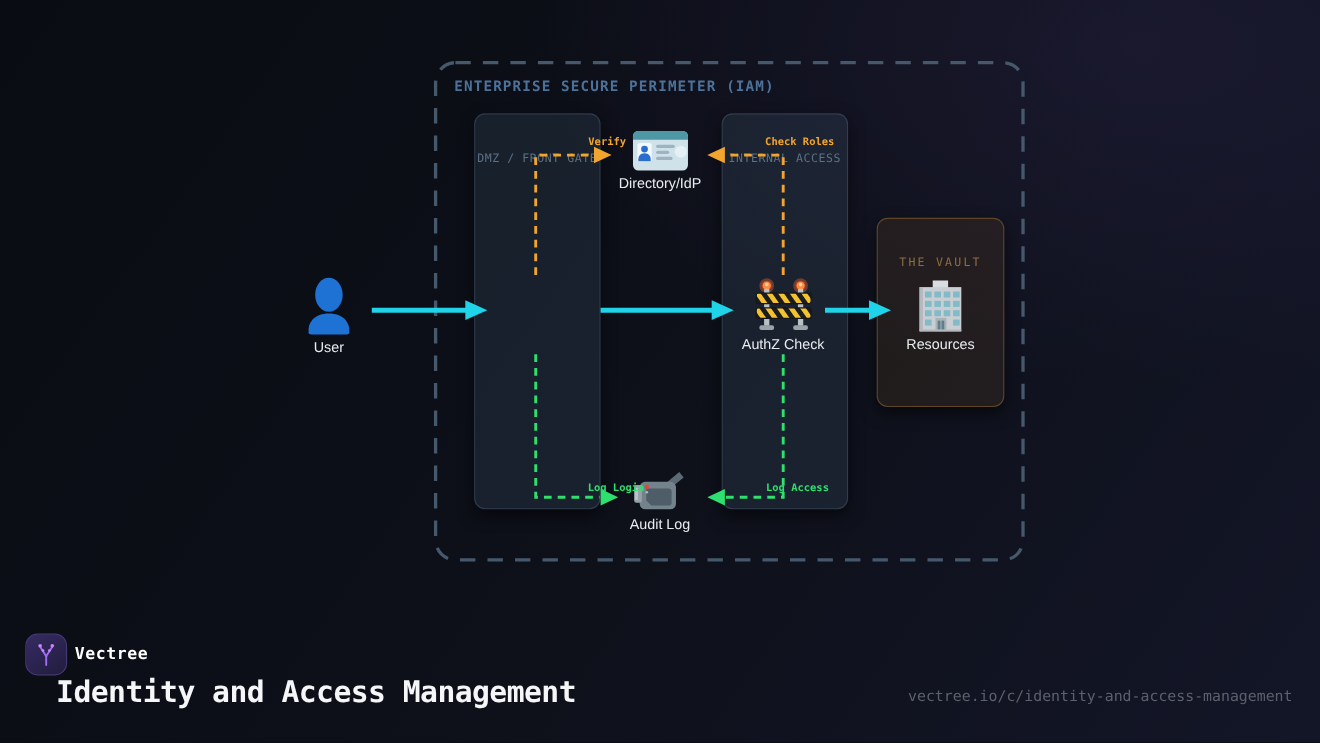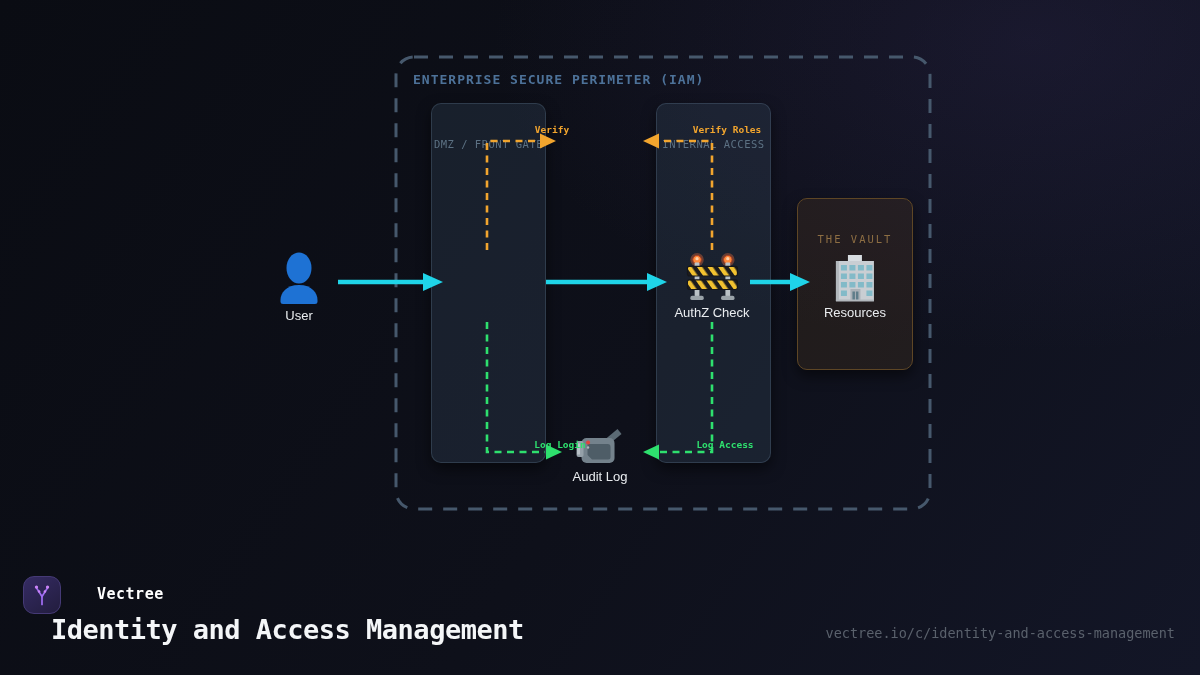--- a/index.html
+++ b/index.html
@@ -57,21 +57,20 @@
   .perimeter-rect{fill:none;stroke:var(--perimeter-border,#46586c);stroke-width:3;stroke-dasharray:14 11;}
   .footer-logo{
     position:absolute;left:23px;top:576px;width:36px;height:36px;border-radius:11px;
     background:linear-gradient(145deg,#352b63,#221d3e);border:1px solid #453a76;
     display:flex;align-items:center;justify-content:center;z-index:6;
   }
   .footer-brand{
     position:absolute;left:68px;top:585px;z-index:6;
     font:bold 15px "DejaVu Sans Mono",monospace;letter-spacing:0.5px;
     color:#ffffff;
-    margin-left:29px;
   }
   .footer-title{
     position:absolute;left:24px;top:614px;z-index:6;
     font:bold 27px "DejaVu Sans Mono",monospace;letter-spacing:-0.5px;
     color:var(--title,#f4f6f8);white-space:nowrap;margin-left:27px;
   }
   .footer-url{
     position:absolute;right:25px;top:625px;z-index:6;
     font:13.5px "DejaVu Sans Mono",monospace;
     color:var(--url,#5a616c);white-space:nowrap;
@@ -123,33 +122,51 @@
       <polyline class="dash green" points="487,322 487,452 545,452"></polyline>
       <polygon class="head green" points="562,452 546,444.5 546,459.5"></polygon>
     </g>
     <g>
       <polyline class="dash green" points="712,322 712,452 660,452"></polyline>
       <polygon class="head green" points="643,452 659,444.5 659,459.5"></polygon>
     </g>
   </svg>
 
   <span class="edge-label orange" style="left:536px;top:129px">Verify</span>
-  <span class="edge-label orange" style="left:711px;top:129px">Verify Roles</span>
+  <span class="edge-label orange" style="left:711px;top:129px">Check Roles</span>
   <span class="edge-label green" style="left:544px;top:444px">Log Login</span>
   <span class="edge-label green" style="left:709px;top:444px">Log Access</span>
 
   <div class="node" style="left:299px;top:251px">
     <svg width="46" height="54" viewBox="0 0 44 54">
       <ellipse cx="22" cy="17" rx="12.5" ry="15.5" fill="#1e72d4"></ellipse>
       <path d="M22 34 C 9 34 3.5 42 3.5 49 L3.5 51 Q3.5 53 6 53 L38 53 Q40.5 53 40.5 51 L40.5 49 C40.5 42 35 34 22 34 Z" fill="#1e72d4"></path>
     </svg>
     <div class="node-label">User</div>
   </div>
 
 
+  <div class="node" style="left:600px;top:118px">
+    <svg width="52" height="38" viewBox="0 0 52 38">
+      <rect x="1" y="1" width="50" height="36" rx="5" fill="#cfe2ea"></rect>
+      <path d="M1 6 Q1 1 6 1 H46 Q51 1 51 6 V9 H1 Z" fill="#4e98a6"></path>
+      <circle cx="44.5" cy="20" r="5.5" fill="#e4f0f4"></circle>
+      <rect x="5" y="12" width="13" height="17" rx="2" fill="#f4f9fb"></rect>
+      <g fill="#2a6fd0">
+        <circle cx="11.5" cy="17.5" r="3.1"></circle>
+        <path d="M11.5 21.3 c-4.2 0 -5.6 3 -5.6 5.8 v1.6 h11.2 v-1.6 c0 -2.8 -1.4 -5.8 -5.6 -5.8 z"></path>
+      </g>
+      <g fill="#9db3bf">
+        <rect x="22" y="13.5" width="17" height="3" rx="1.5"></rect>
+        <rect x="22" y="19" width="12" height="3" rx="1.5"></rect>
+        <rect x="22" y="24.5" width="15" height="3" rx="1.5"></rect>
+      </g>
+    </svg>
+    <div class="node-label">Directory/IdP</div>
+  </div>
 
   <div class="node" style="left:712px;top:252px">
     <svg width="52" height="50" viewBox="0 0 54 52">
       <defs>
         <pattern id="hz" width="9" height="9" patternUnits="userSpaceOnUse" patternTransform="rotate(-35)">
           <rect width="9" height="9" fill="#1c1c1e"></rect>
           <rect width="4.5" height="9" fill="#f2c230"></rect>
         </pattern>
       </defs>
       <circle cx="11" cy="8" r="7" fill="#ff7438" opacity="0.35"></circle>

